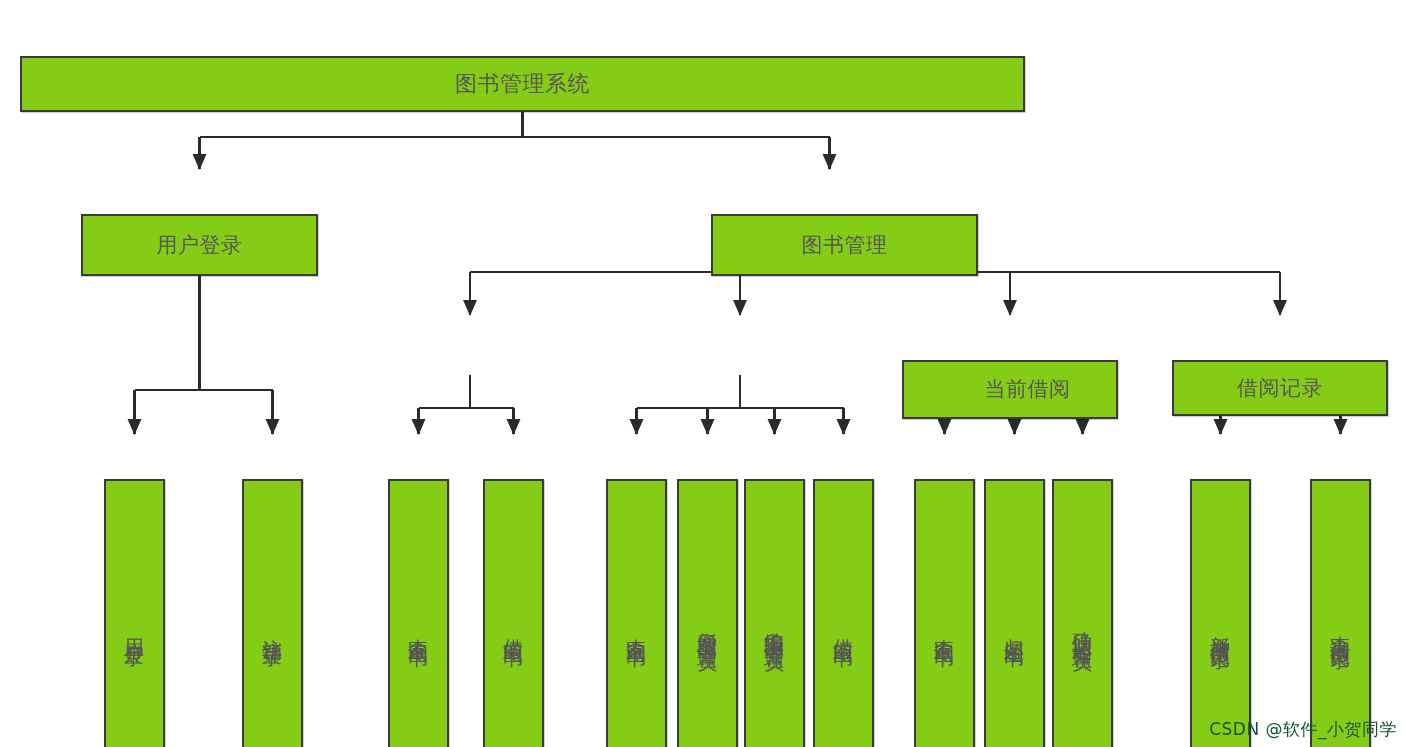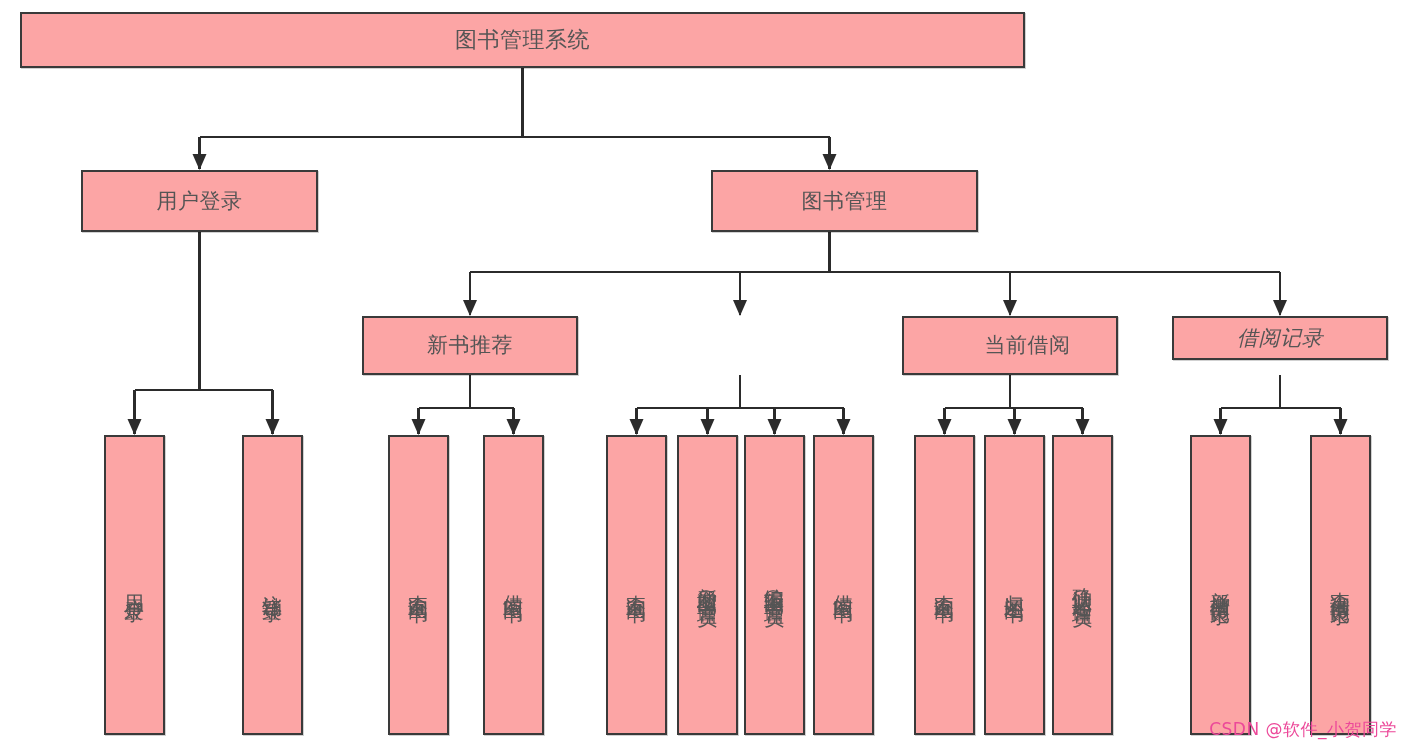--- a/index.html
+++ b/index.html
@@ -20,26 +20,27 @@
     left: 0;
     top: 0;
     width: 1405px;
     height: 747px;
     pointer-events: none;
   }
   .node {
     position: absolute;
     box-sizing: border-box;
     border: 2.5px solid #3a3a3a;
-    background: #fca5a5;
+    background: #84cc16;
     display: flex;
     align-items: center;
     justify-content: center;
     color: #4a4a4a;
     box-shadow: 1px 1px 0 rgba(0,0,0,0.18);
+    margin-top: 44px;
   }
   .node .label {
     color: #555555;
     letter-spacing: 0.5px;
     line-height: 1.15;
     text-align: center;
     white-space: nowrap;
   }
   .node.horizontal .label {
     font-size: 21px;
@@ -57,21 +58,21 @@
     font-size: 20px;
     letter-spacing: 3px;
     line-height: 1.0;
     white-space: nowrap;
   }
   .watermark {
     position: absolute;
     right: 8px;
     bottom: 6px;
     font-size: 17px;
-    color: #ec4899;
+    color: #14532d;
     font-family: "DejaVu Sans", "Liberation Sans", sans-serif;
     letter-spacing: 0.5px;
     user-select: none;
   }
 </style>
 </head>
 <body>
 
 <div id="canvas">
 
@@ -134,27 +135,24 @@
     <span class="label">图书管理系统</span>
   </div>
 
   <div class="node horizontal" style="left: 81px; top: 170px; width: 237px; height: 62px;">
     <span class="label">用户登录</span>
   </div>
   <div class="node horizontal" style="left: 711px; top: 170px; width: 267px; height: 62px;">
     <span class="label">图书管理</span>
   </div>
 
-  <div class="node horizontal" style="left: 362px; top: 316px; width: 216px; height: 59px;">
-    <span class="label">新书推荐</span>
-  </div>
   <div class="node horizontal" style="left: 902px; top: 316px; width: 216px; height: 59px; padding-left: 35px;">
     <span class="label">当前借阅</span>
   </div>
-  <div class="node horizontal" style="left: 1172px; top: 316px; width: 216px; height: 44px; font-style: italic;">
+  <div class="node horizontal" style="left: 1172px; top: 316px; width: 216px; height: 56px;">
     <span class="label">借阅记录</span>
   </div>
 
   <div class="node vertical" style="left: 104px; top: 435px; width: 61px; height: 300px;">
     <span class="label">用户登录</span>
   </div>
   <div class="node vertical" style="left: 242px; top: 435px; width: 61px; height: 300px;">
     <span class="label">注销登录</span>
   </div>
   <div class="node vertical" style="left: 388px; top: 435px; width: 61px; height: 300px;">

